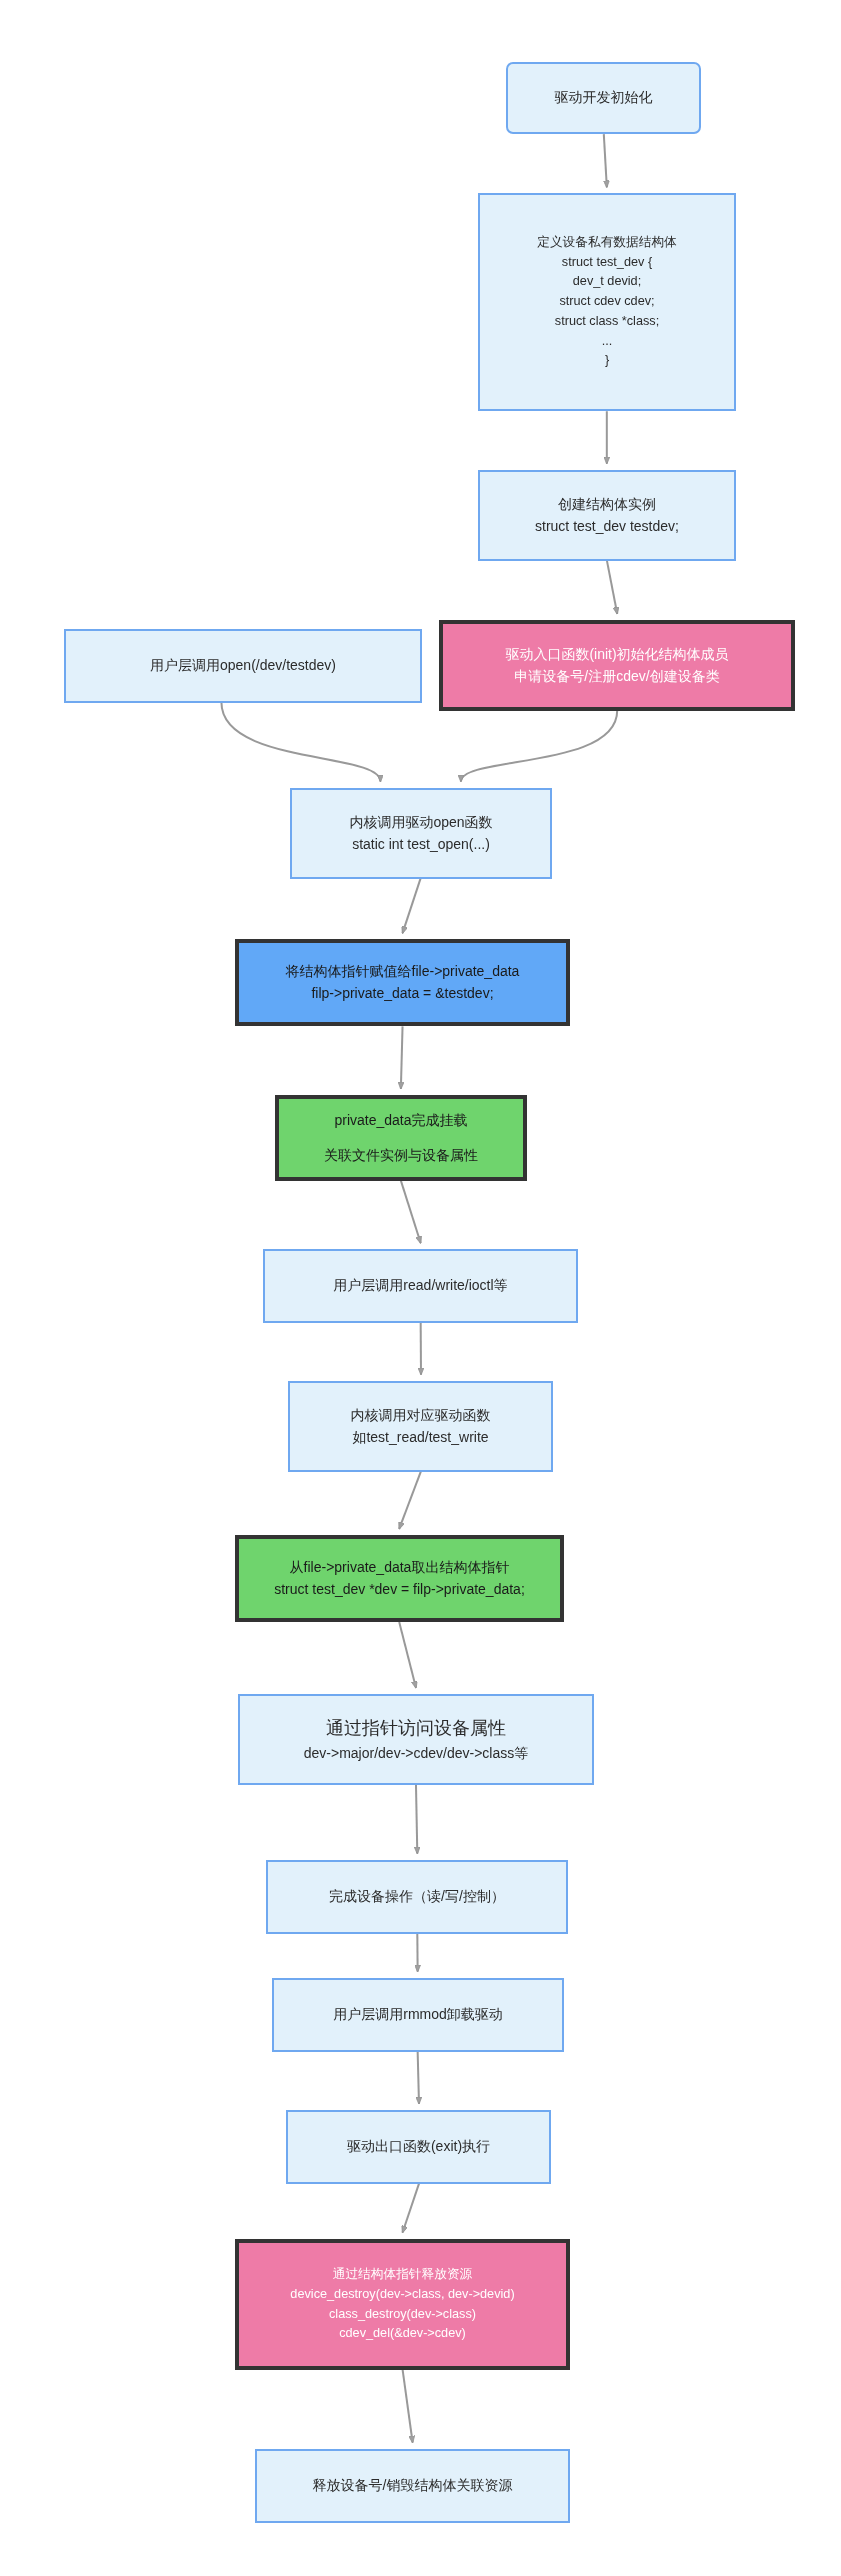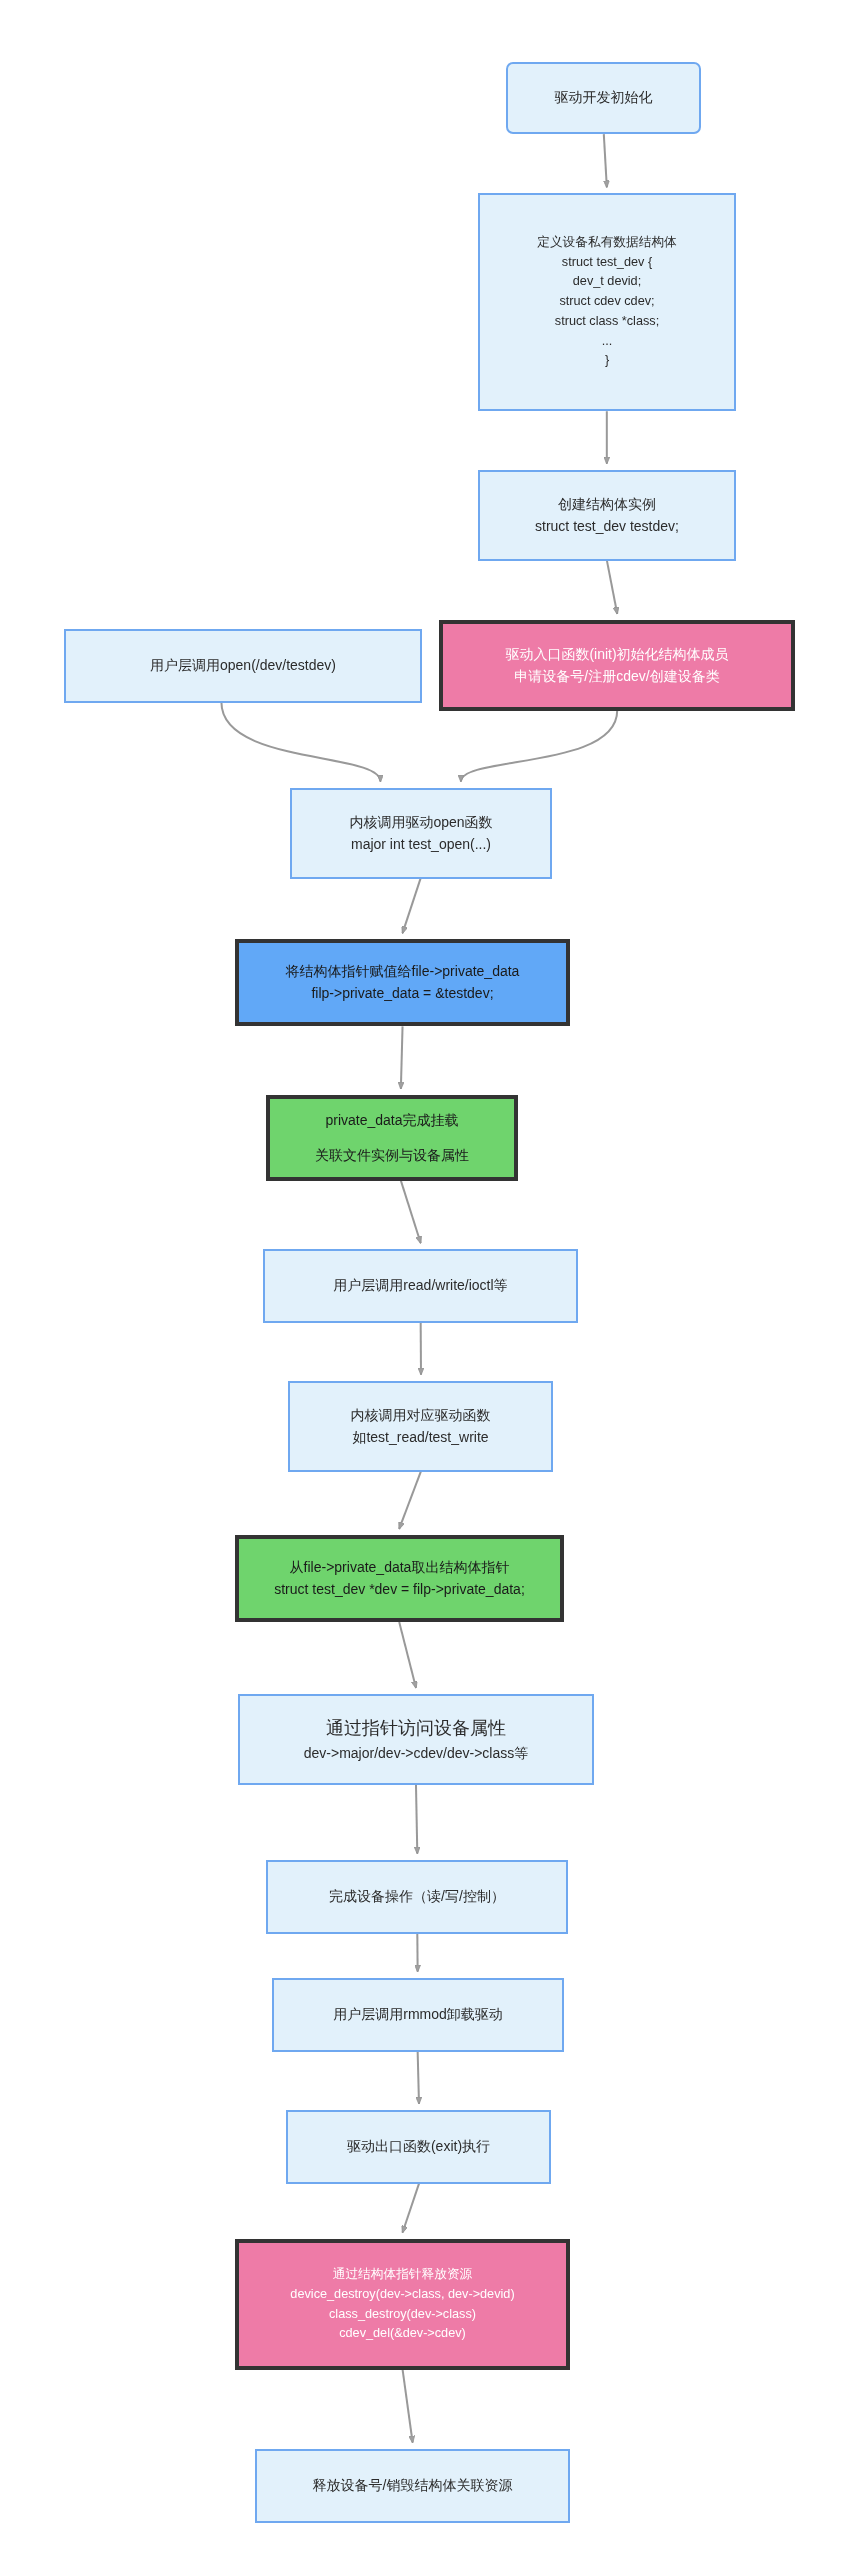--- a/index.html
+++ b/index.html
@@ -121,27 +121,27 @@
       </div>
       <div class="node style-default" style="left: 64px; top: 629px; width: 358px; height: 74px;">
         <span class="line" style="font-size: 14px;">用户层调用open(/dev/testdev)</span>
       </div>
       <div class="node style-pink" style="left: 439px; top: 620px; width: 356px; height: 91px;">
         <span class="line" style="font-size: 14px;">驱动入口函数(init)初始化结构体成员</span>
         <span class="line" style="font-size: 14px;">申请设备号/注册cdev/创建设备类</span>
       </div>
       <div class="node style-default" style="left: 290px; top: 788px; width: 262px; height: 91px;">
         <span class="line" style="font-size: 14px;">内核调用驱动open函数</span>
-        <span class="line" style="font-size: 14px;">major int test_open(...)</span>
+        <span class="line" style="font-size: 14px;">static int test_open(...)</span>
       </div>
       <div class="node style-blue" style="left: 235px; top: 939px; width: 335px; height: 87px;">
         <span class="line" style="font-size: 14px;">将结构体指针赋值给file-&gt;private_data</span>
         <span class="line" style="font-size: 14px;">filp-&gt;private_data = &amp;testdev;</span>
       </div>
-      <div class="node style-green" style="left: 266px; top: 1095px; width: 252px; height: 86px; gap: 13px;">
+      <div class="node style-green" style="left: 275px; top: 1095px; width: 252px; height: 86px; gap: 13px;">
         <span class="line" style="font-size: 14px;">private_data完成挂载</span>
         <span class="line" style="font-size: 14px;">关联文件实例与设备属性</span>
       </div>
       <div class="node style-default" style="left: 263px; top: 1249px; width: 315px; height: 74px;">
         <span class="line" style="font-size: 14px;">用户层调用read/write/ioctl等</span>
       </div>
       <div class="node style-default" style="left: 288px; top: 1381px; width: 265px; height: 91px;">
         <span class="line" style="font-size: 14px;">内核调用对应驱动函数</span>
         <span class="line" style="font-size: 14px;">如test_read/test_write</span>
       </div>

